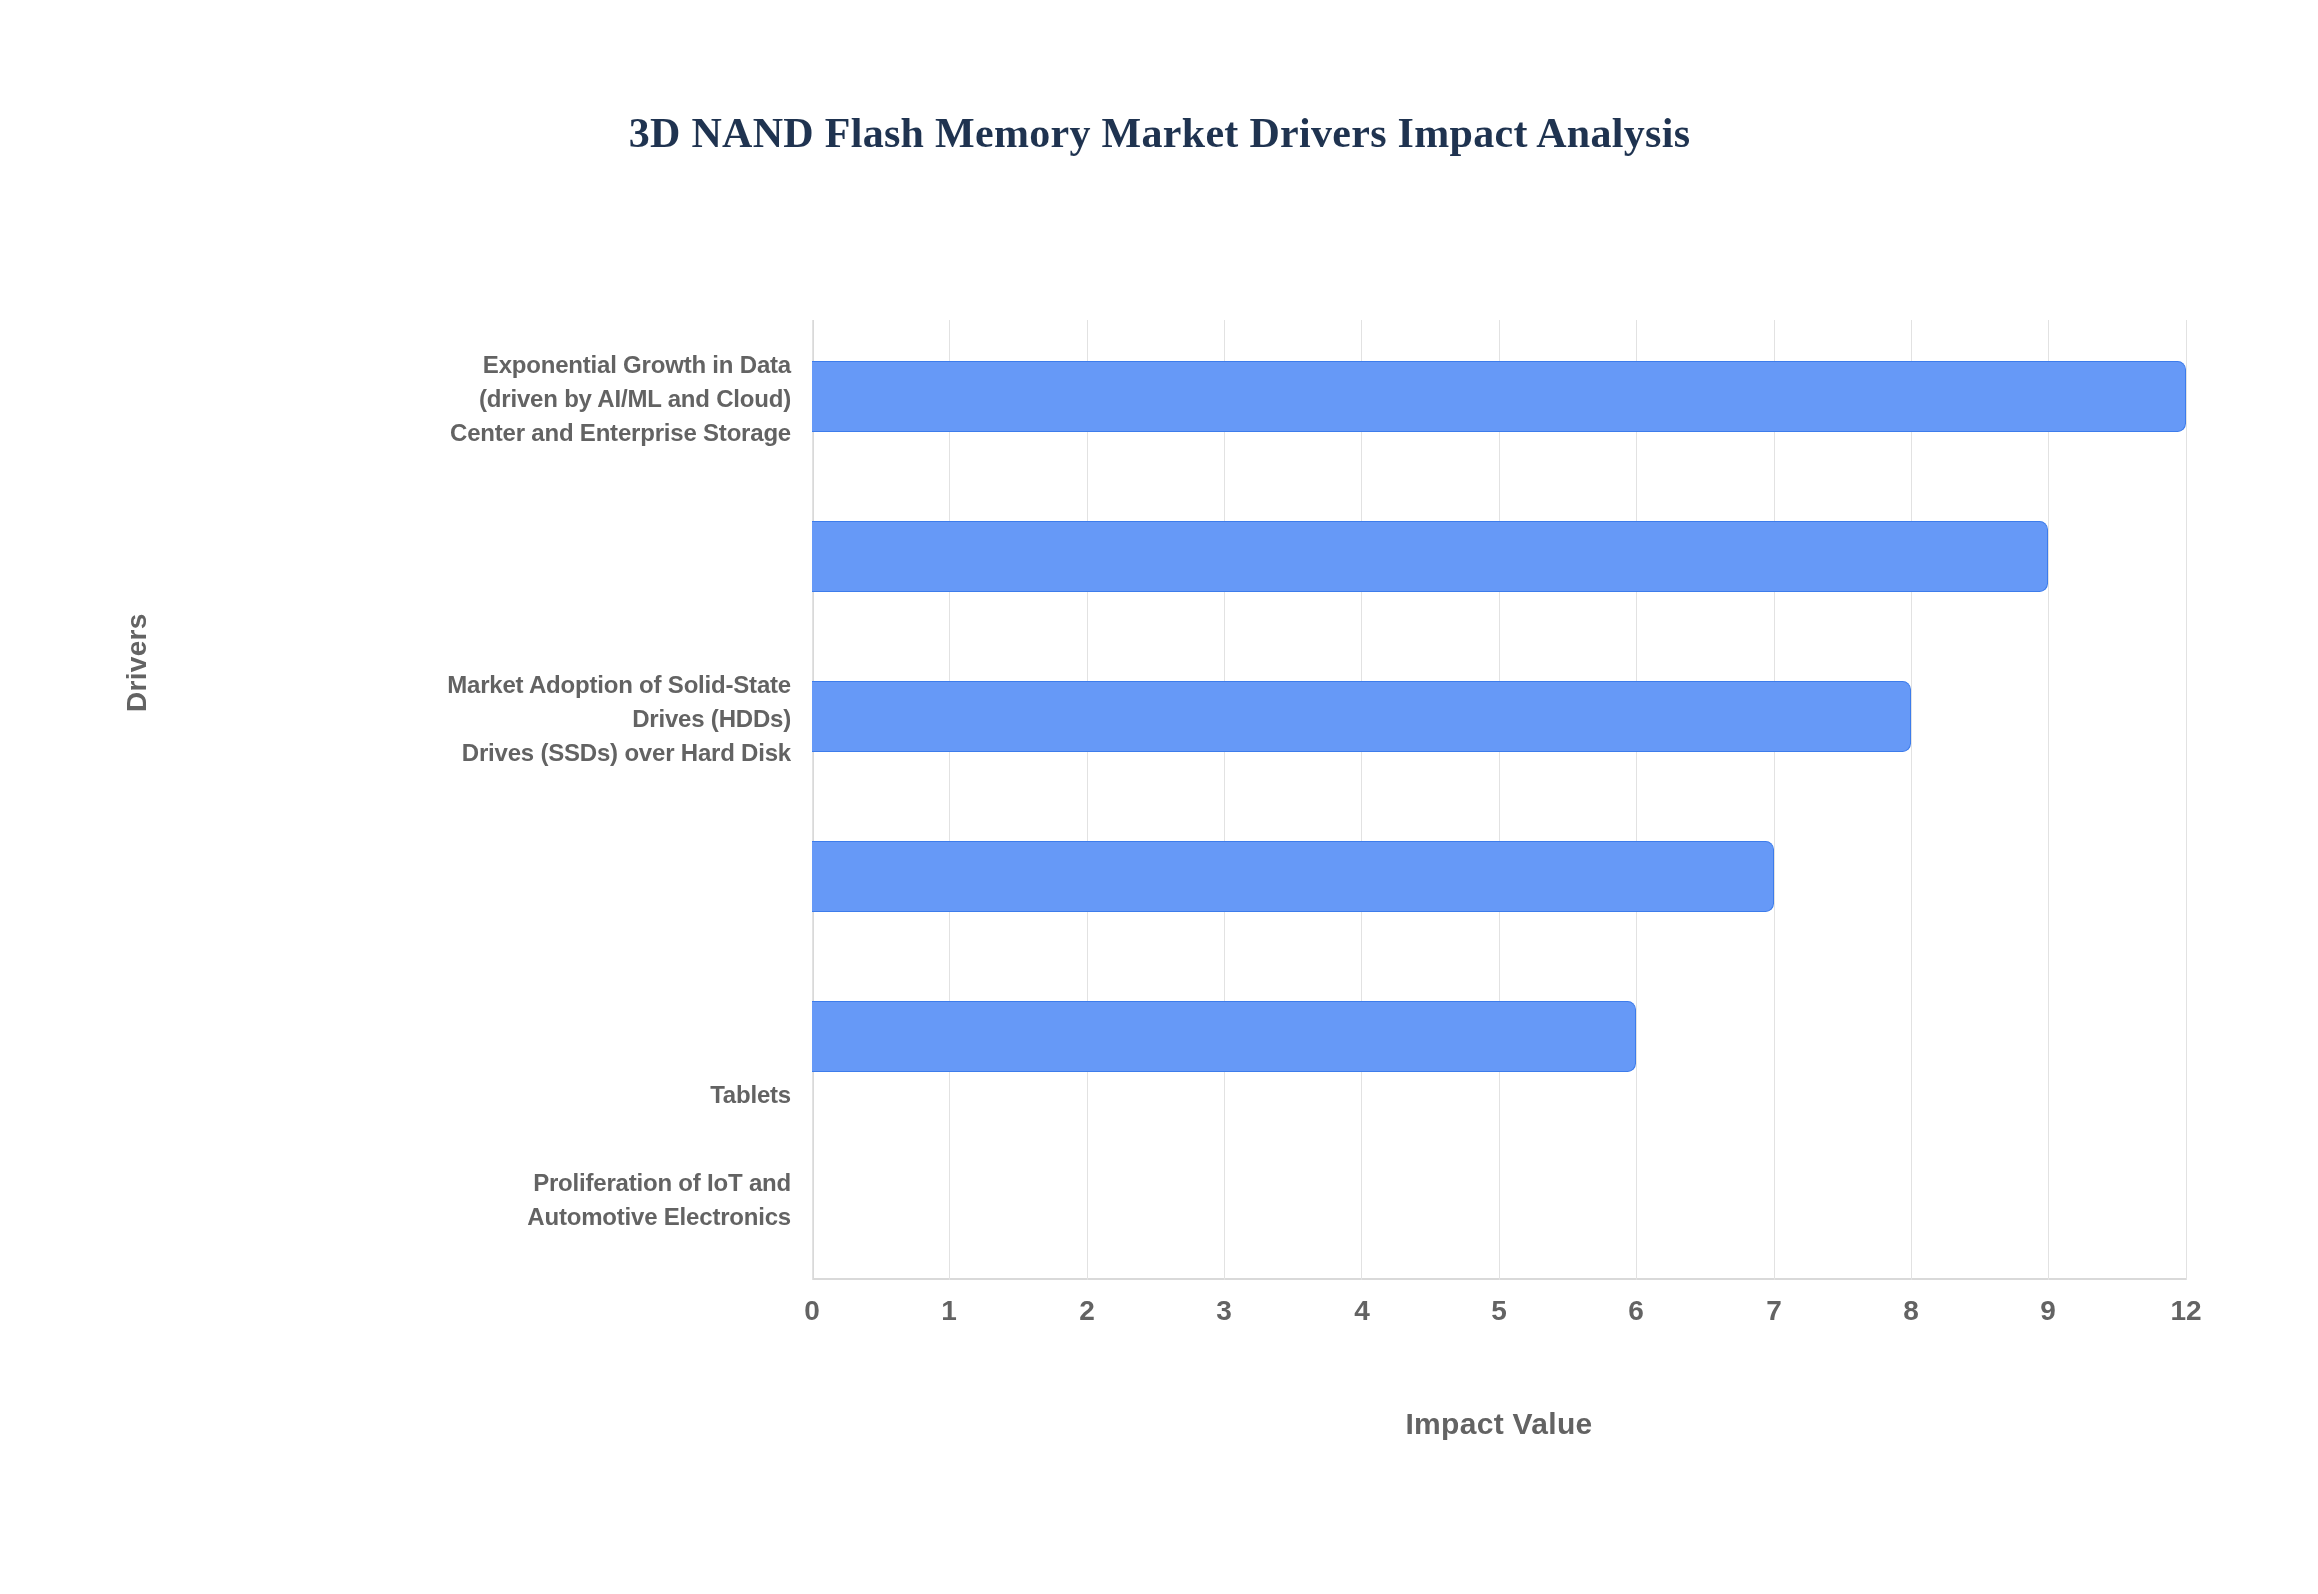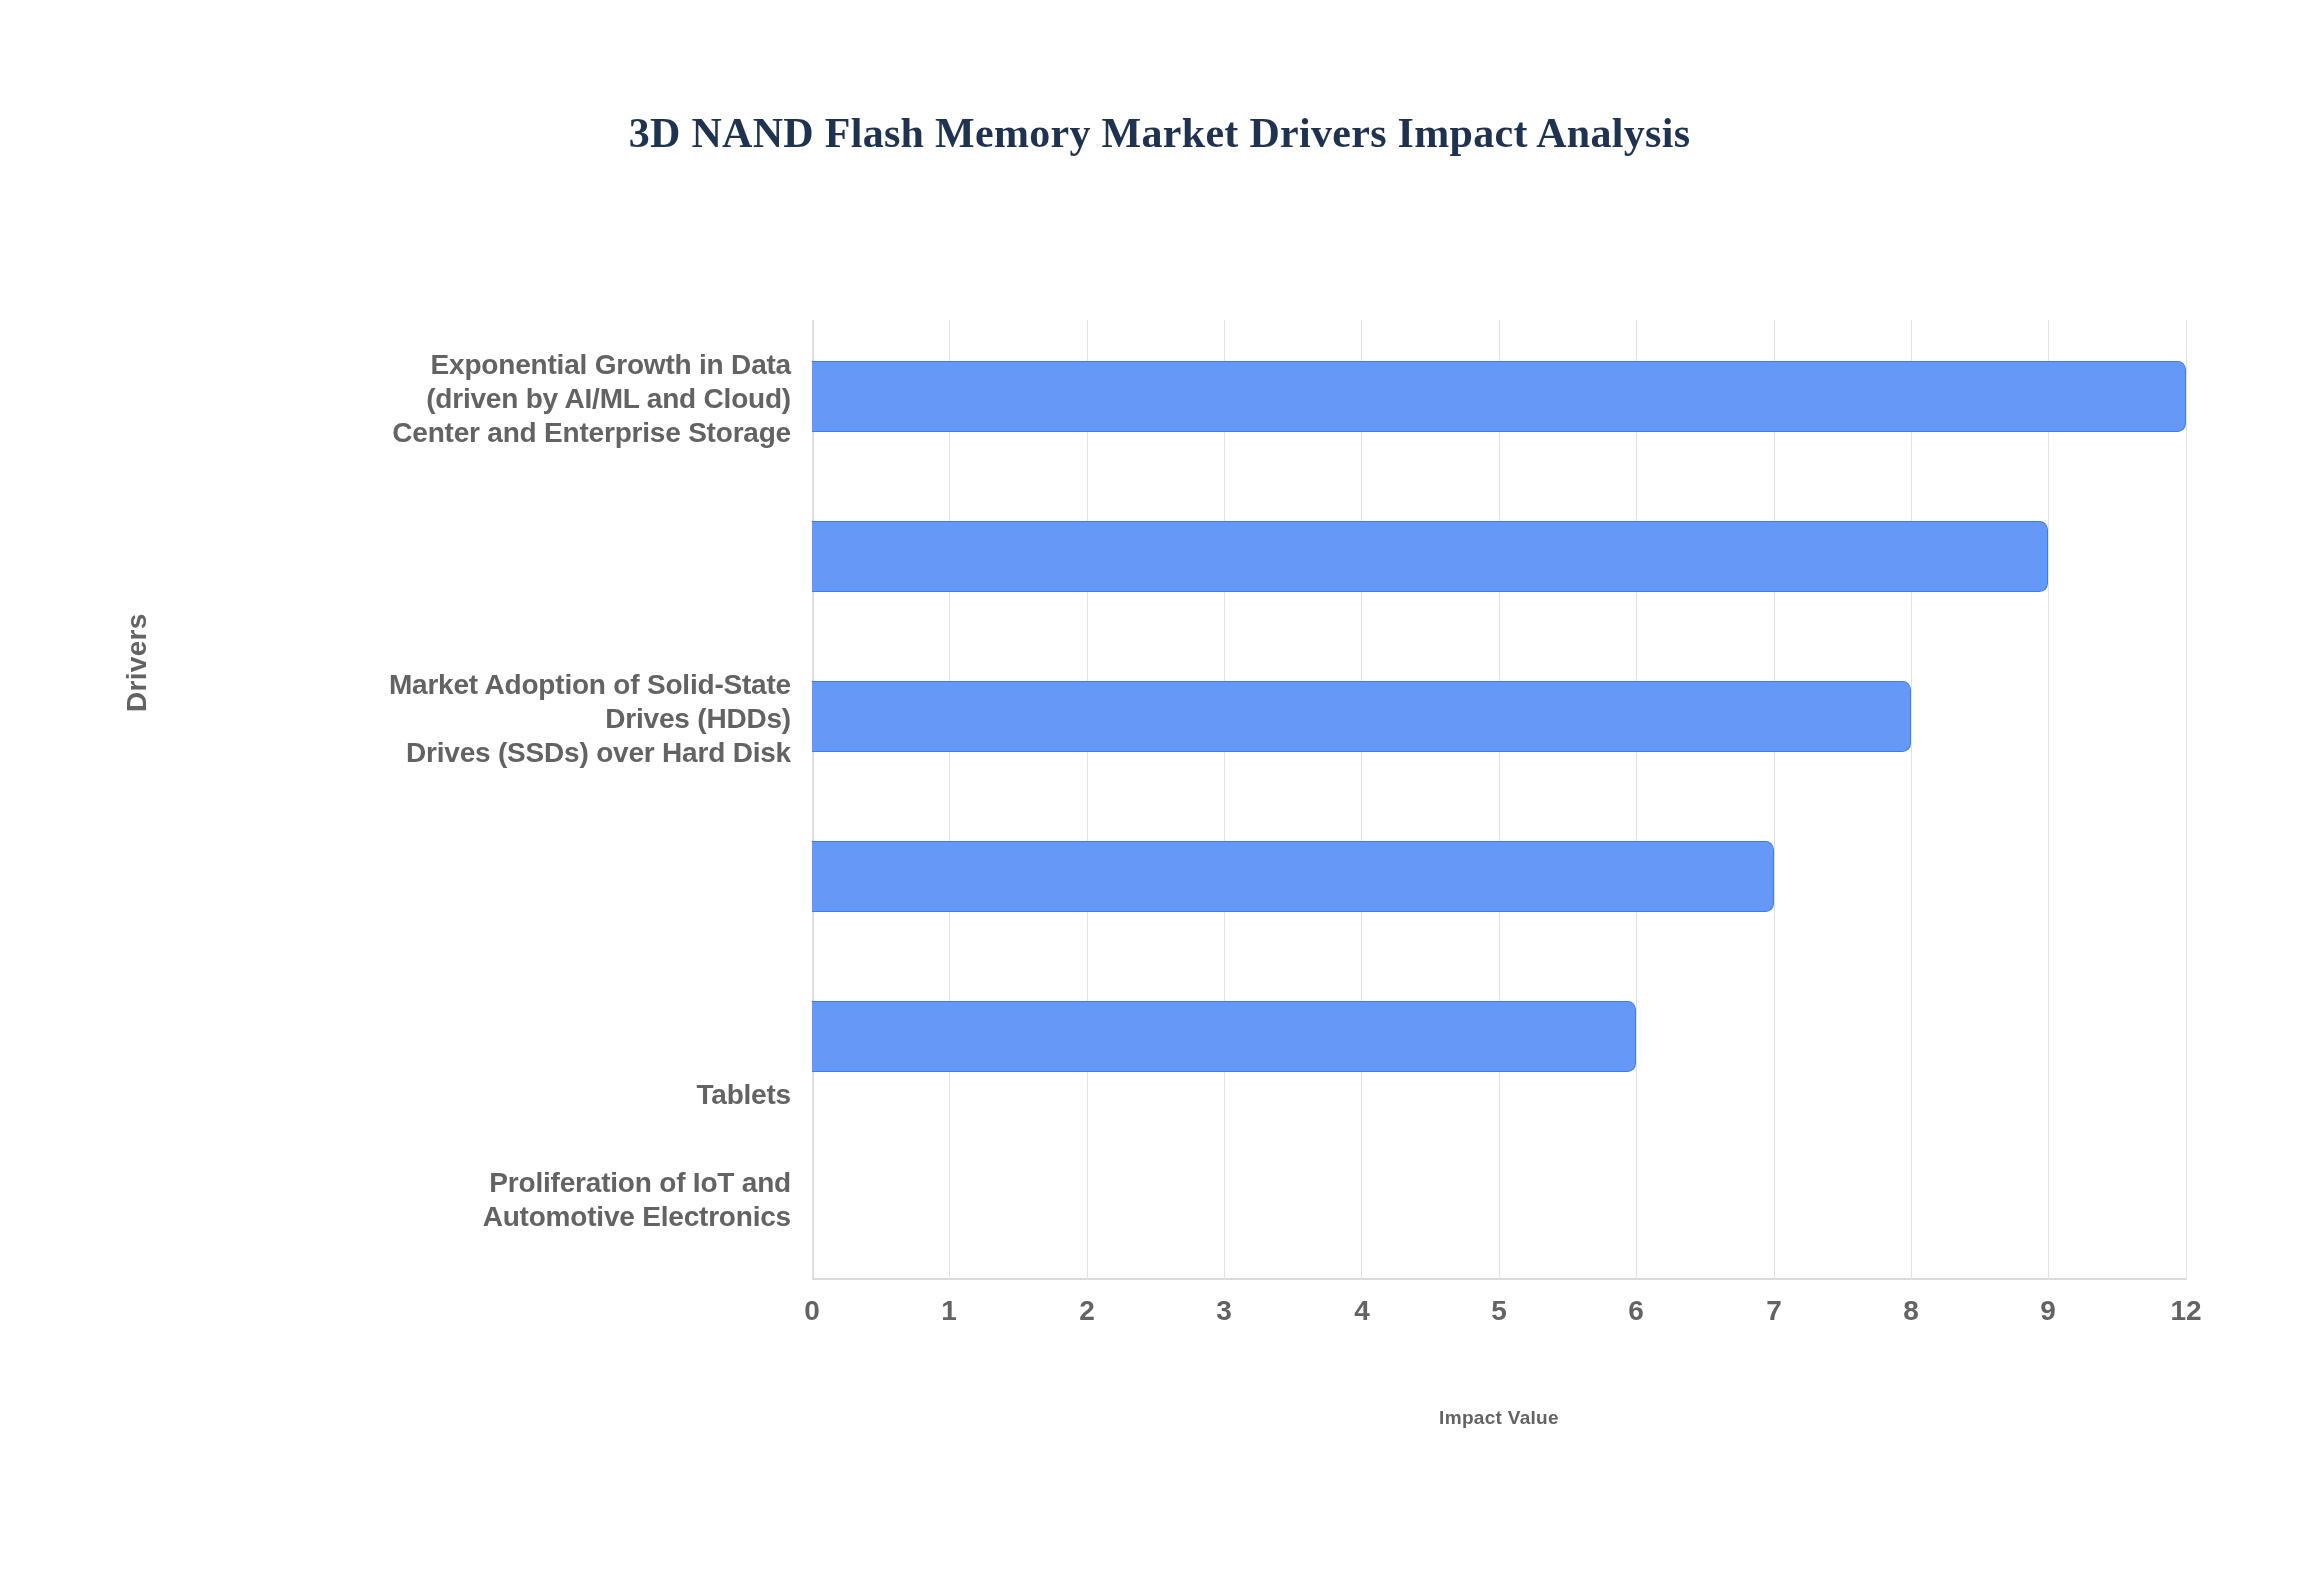--- a/index.html
+++ b/index.html
@@ -78,21 +78,21 @@
     border-top-right-radius: 8.5px;
     border-bottom-right-radius: 8.5px;
     border-left: none;
     box-sizing: border-box;
   }
   .ytick-wrap {
     position: absolute;
     width: 501px;
     left: 290px;
     text-align: right;
-    font-size: 28px;
+    font-size: 24px;
     font-weight: bold;
     color: #636363;
     line-height: 34px;
     letter-spacing: -0.2px;
   }
 
   
   .xtick {
     position: absolute;
     top: 1295px;
@@ -104,21 +104,21 @@
     color: #636363;
   }
 
   
   #x-axis-title {
     position: absolute;
     left: 812px;
     top: 1407px;
     width: 1374px;
     text-align: center;
-    font-size: 19px;
+    font-size: 30px;
     font-weight: bold;
     color: #636363;
     letter-spacing: 0.3px;
   }
   #y-axis-title {
     position: absolute;
     left: 121px;
     top: 712px;
     font-size: 28px;
     font-weight: bold;

